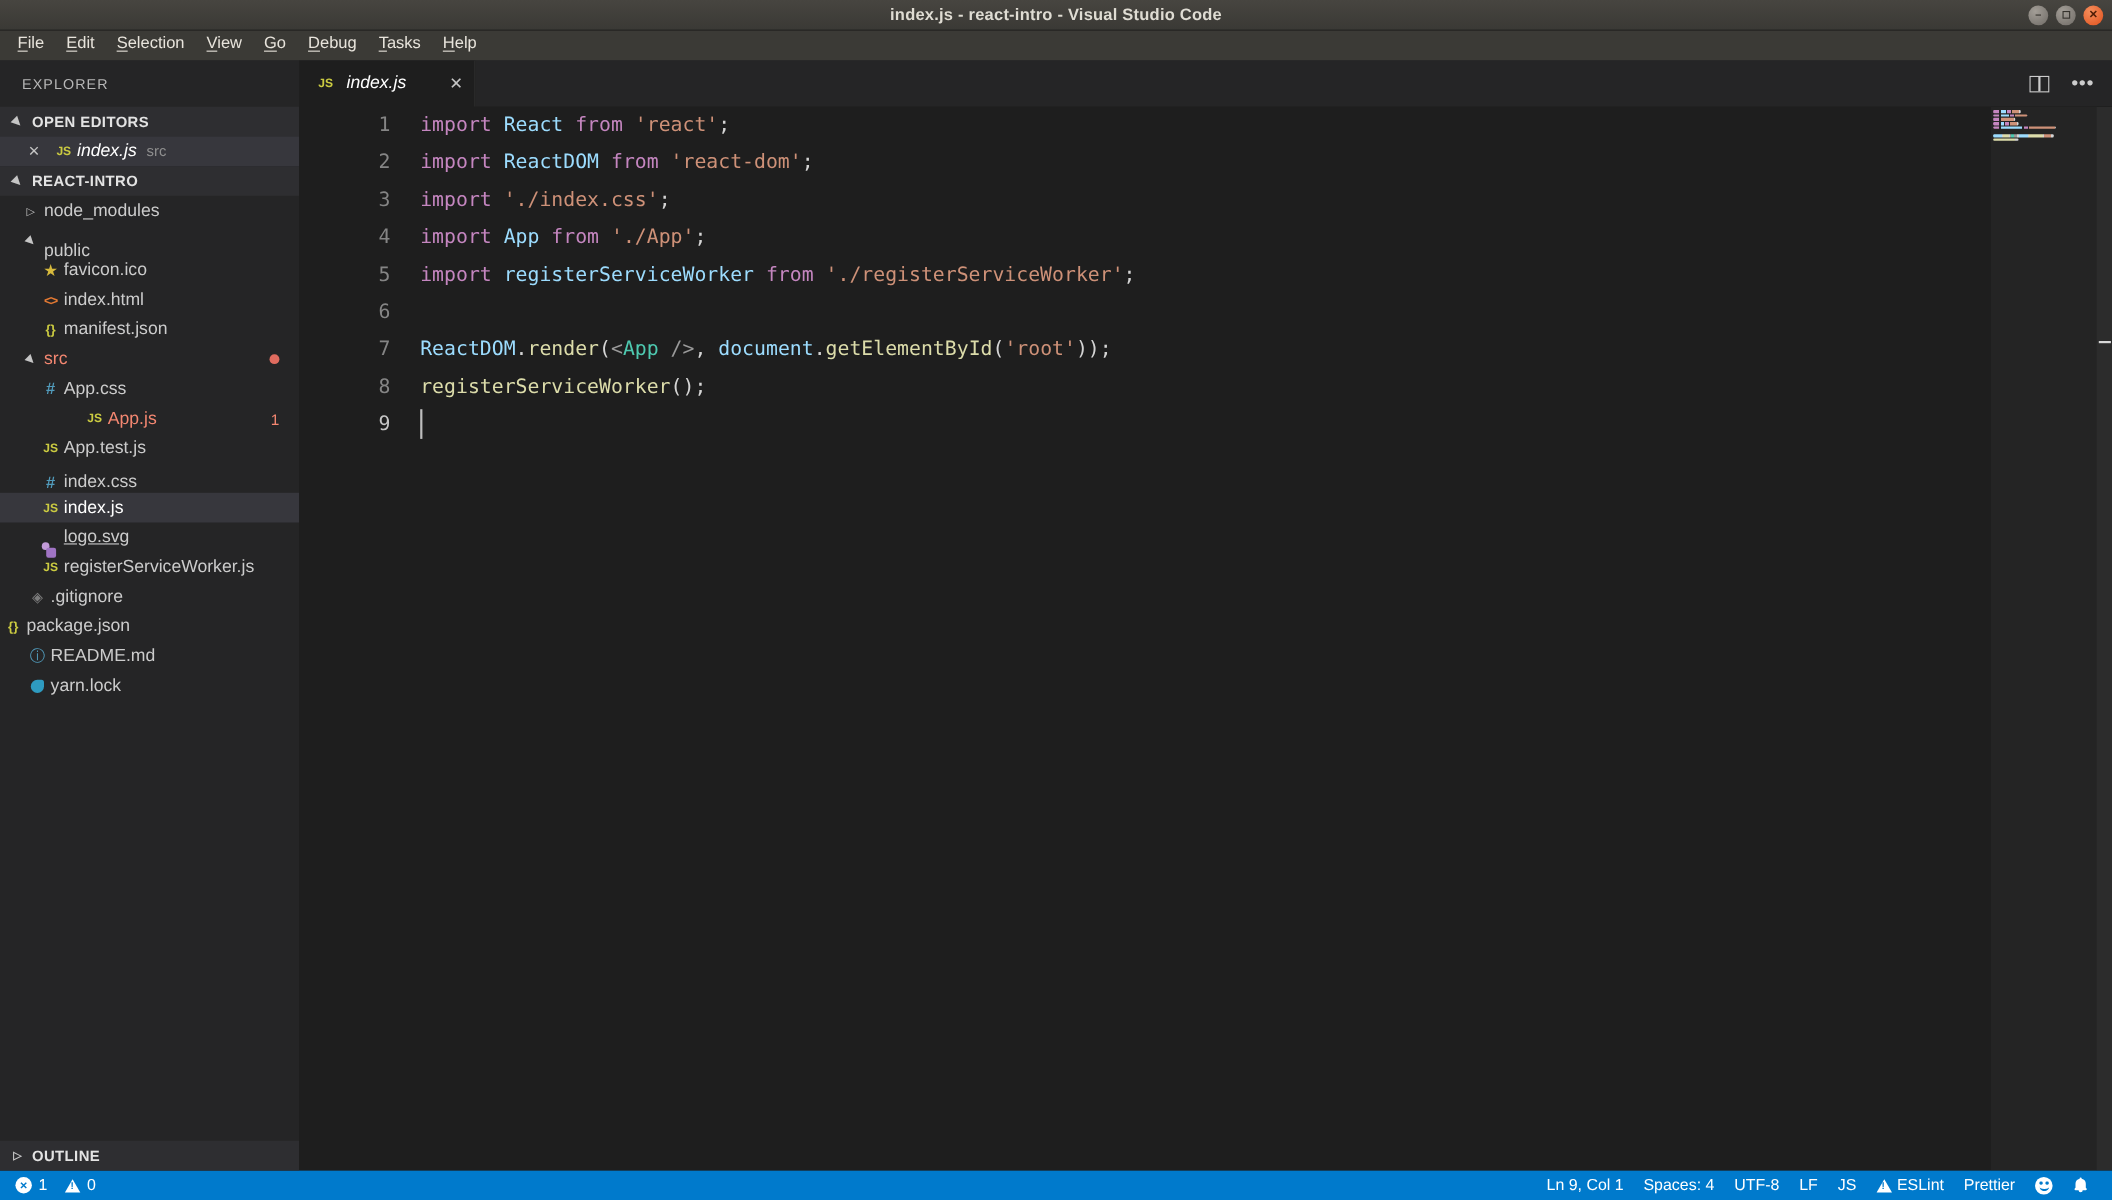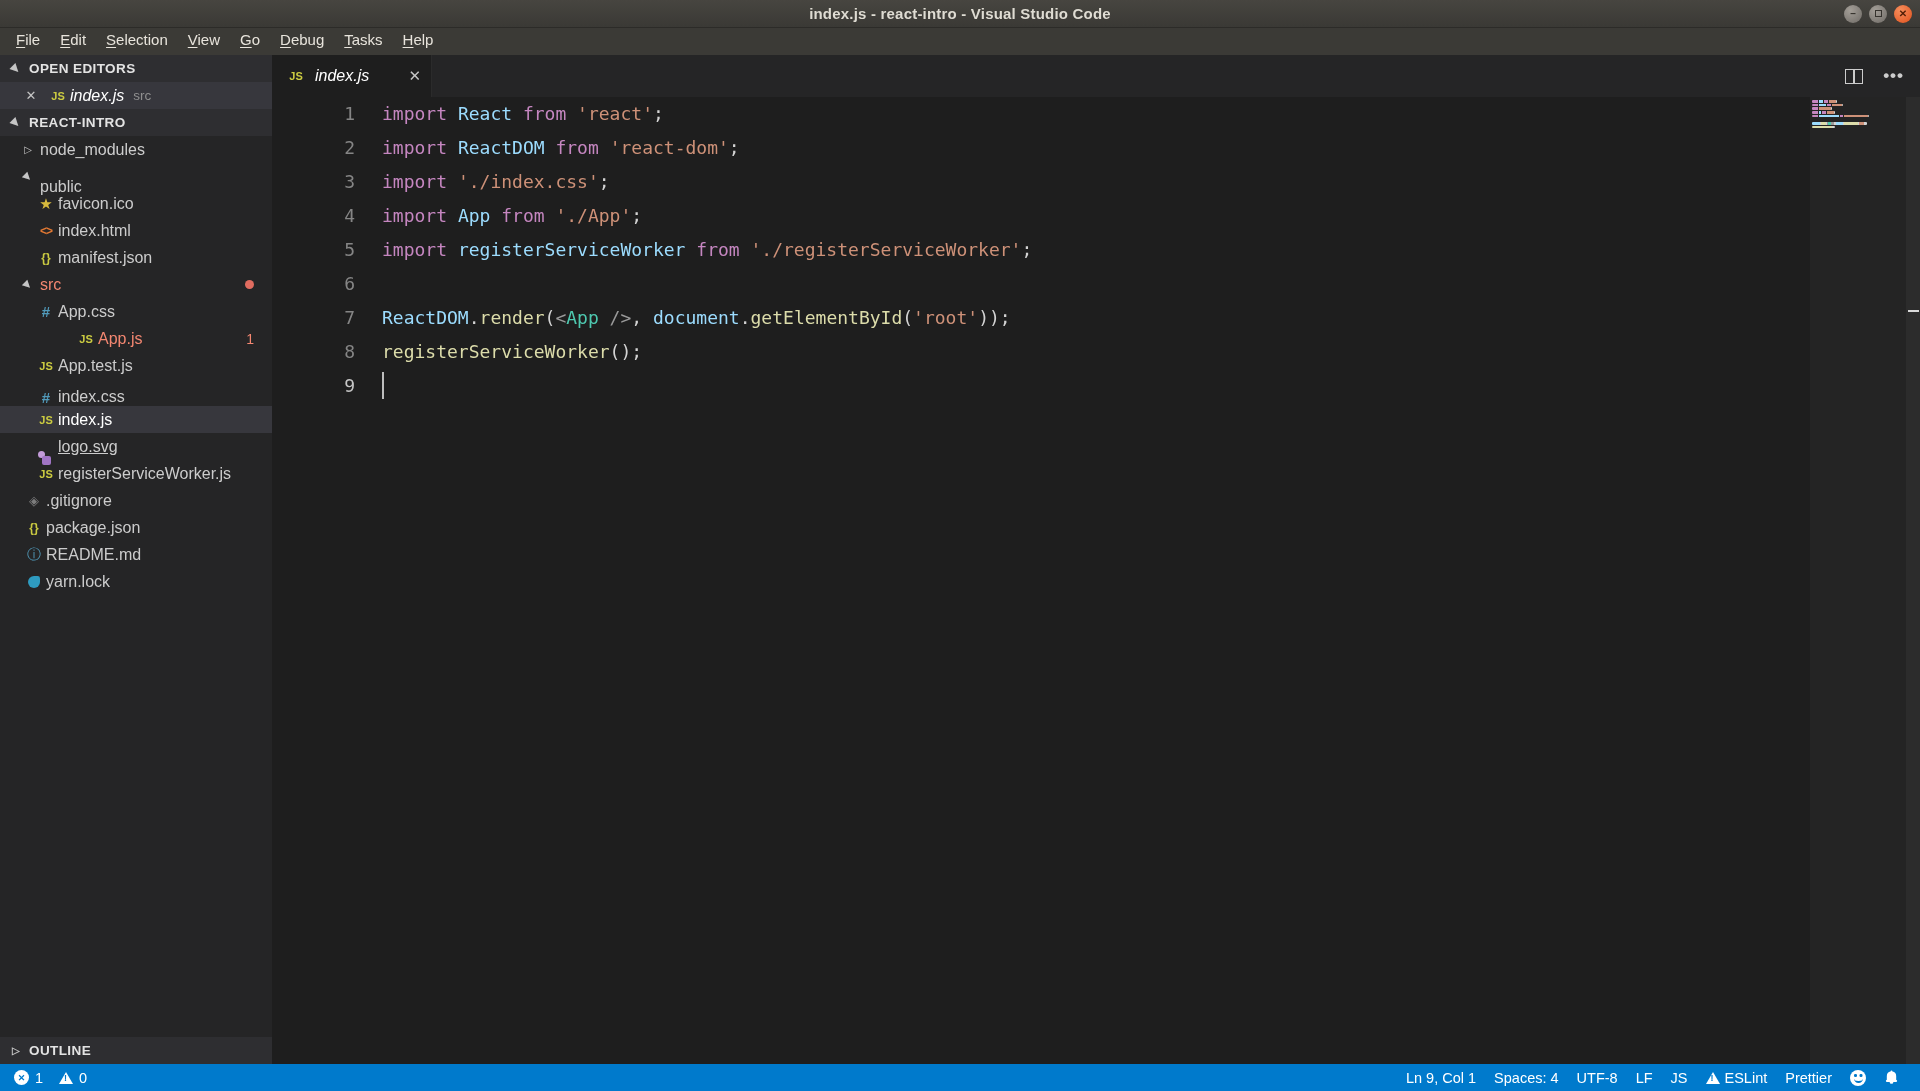--- a/index.html
+++ b/index.html
@@ -131,20 +131,21 @@
     <div class="menu-item"><u>S</u>election</div>
     <div class="menu-item"><u>V</u>iew</div>
     <div class="menu-item"><u>G</u>o</div>
     <div class="menu-item"><u>D</u>ebug</div>
     <div class="menu-item"><u>T</u>asks</div>
     <div class="menu-item"><u>H</u>elp</div>
   </div>
 
 <div class="main">
   <div class="sidebar">
+    <div class="explorer-title">EXPLORER</div>
 
     <div class="section-header">
       <span class="tw tw-open">▶</span>
       <span>OPEN EDITORS</span>
     </div>
     <div class="rows" id="open-editors-list">
         <div class="row selected" style="padding-left: 24px;">
           <span class="close-x">✕</span>
           <span class="fi fi-js"></span>
           <span class="name" style="font-style: italic;">index.js</span>
@@ -208,21 +209,21 @@
           <span class="name">logo.svg</span>
         </div>
         <div class="row" style="padding-left: 34px;">
           <span class="fi fi-js"></span>
           <span class="name">registerServiceWorker.js</span>
         </div>
         <div class="row" style="padding-left: 22px;">
           <span class="fi fi-git"></span>
           <span class="name">.gitignore</span>
         </div>
-        <div class="row" style="padding-left: 22px;">
+        <div class="row" style="">
           <span class="fi fi-json"></span>
           <span class="name">package.json</span>
         </div>
         <div class="row" style="padding-left: 22px;">
           <span class="fi fi-info"></span>
           <span class="name">README.md</span>
         </div>
         <div class="row" style="padding-left: 22px;">
           <span class="fi fi-yarn"></span>
           <span class="name">yarn.lock</span>

